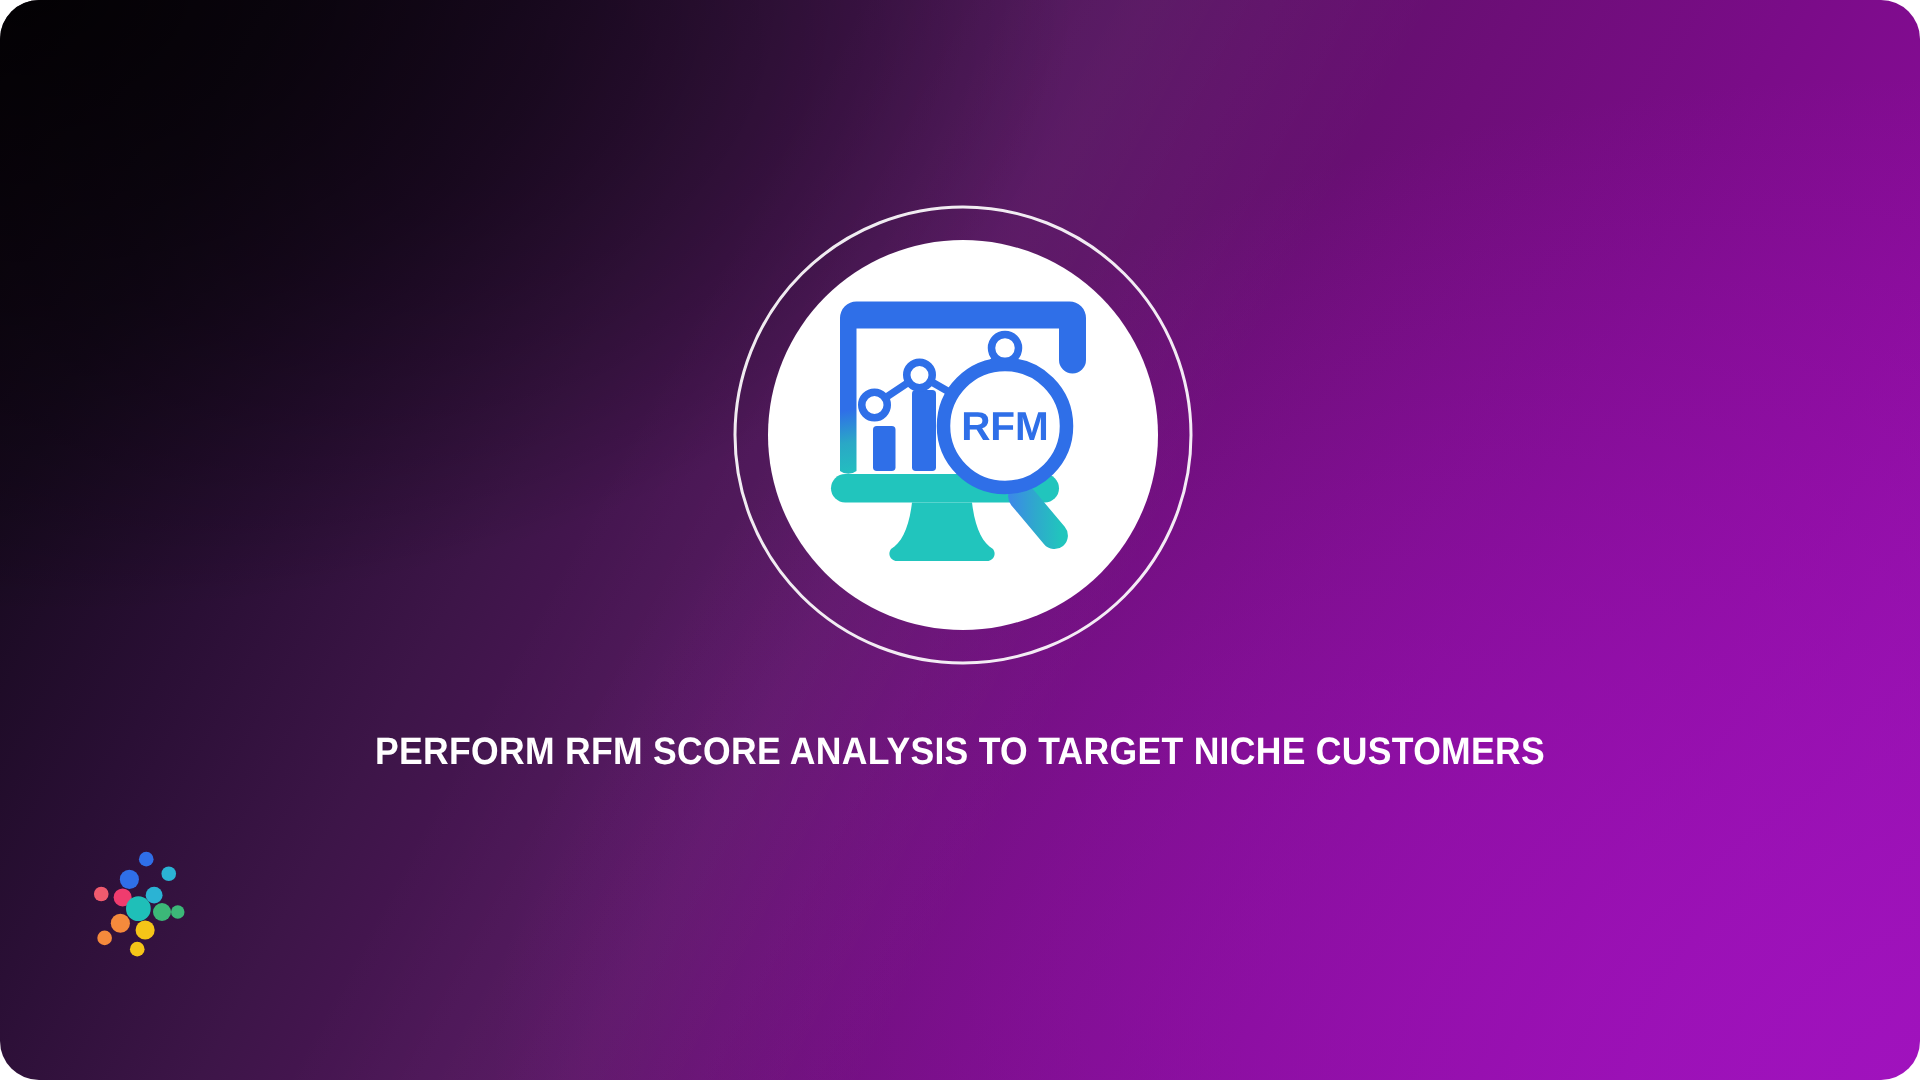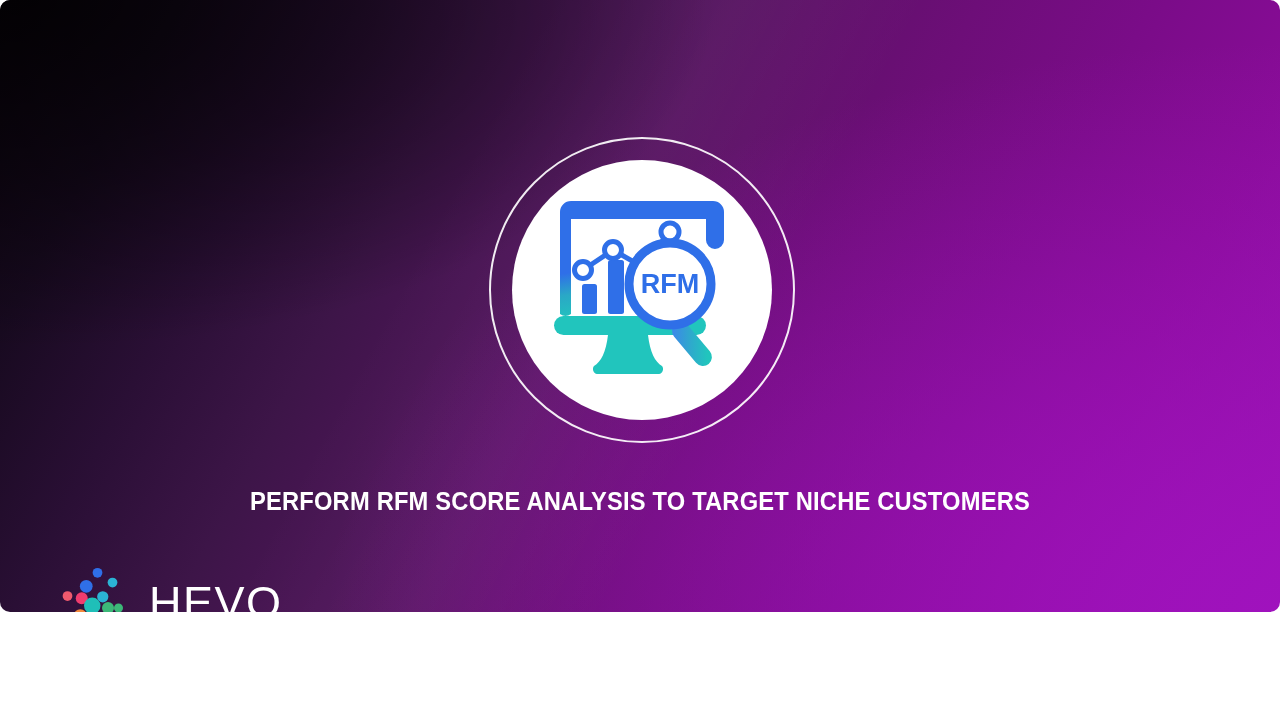--- a/index.html
+++ b/index.html
@@ -12,22 +12,22 @@
     width: 1280px;
     height: 720px;
     overflow: hidden;
     font-family: "Liberation Sans", sans-serif;
   }
 
   
   .banner {
     position: relative;
     width: 1280px;
-    height: 612px;
-    border-radius: 10px;
+    height: 720px;
+    border-radius: 26px;
     overflow: hidden;
     background:
       radial-gradient(120% 150% at 100% 100%, rgba(160, 18, 190, 0.95) 0%, rgba(160,18,190,0) 62%),
       linear-gradient(118deg,
         #0d0410 0%,
         #180a20 11%,
         #2a0f35 21%,
         #3d1548 31%,
         #4e1559 41%,
         #5f1169 51%,
@@ -221,18 +221,17 @@
             <circle cx="27" cy="47" r="8" fill="#f03c6e"></circle>
             <circle cx="41" cy="57" r="11" fill="#1fbfb8"></circle>
             <circle cx="62" cy="60" r="8" fill="#3cb878"></circle>
             <circle cx="76" cy="60" r="6" fill="#3cb878"></circle>
             <circle cx="25" cy="70" r="8.5" fill="#f58a3c"></circle>
             <circle cx="11" cy="83" r="6.5" fill="#f58a3c"></circle>
             <circle cx="47" cy="76" r="8.5" fill="#f5c518"></circle>
             <circle cx="40" cy="93" r="6.5" fill="#f5c518"></circle>
           </g>
       </svg>
-      <div class="logo-word">HEVO</div>
     </div>
 
 
   </div>
 </div>
 
 </body></html>

